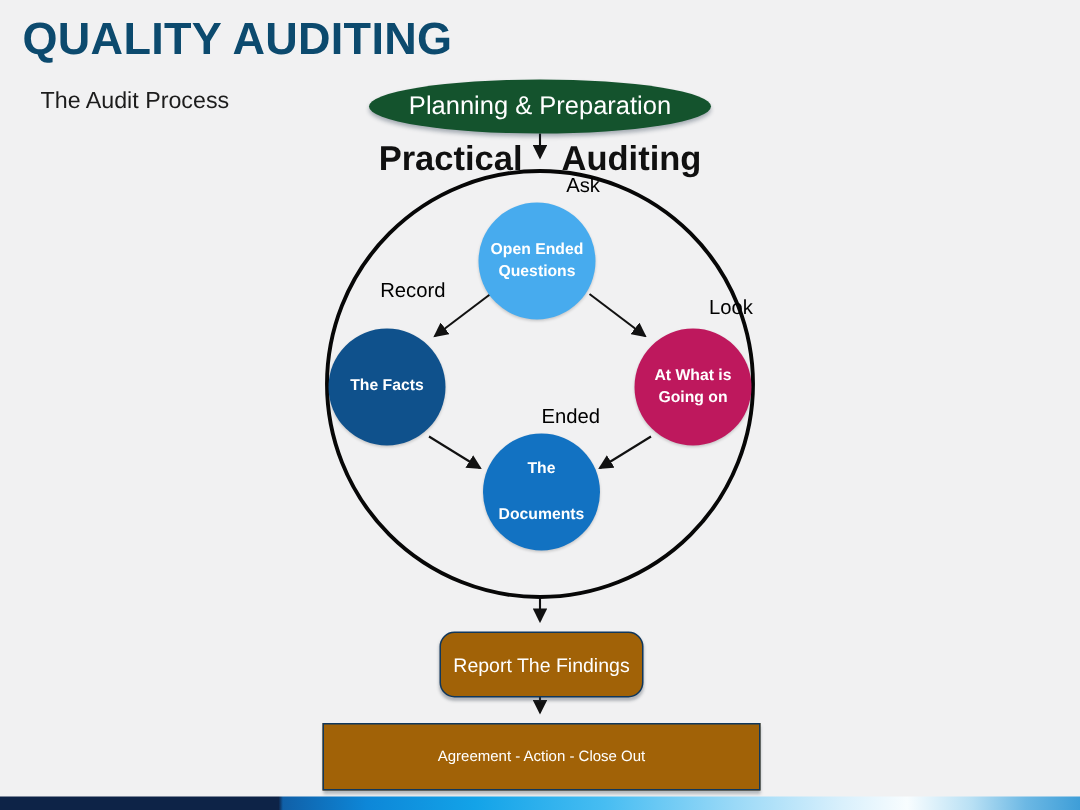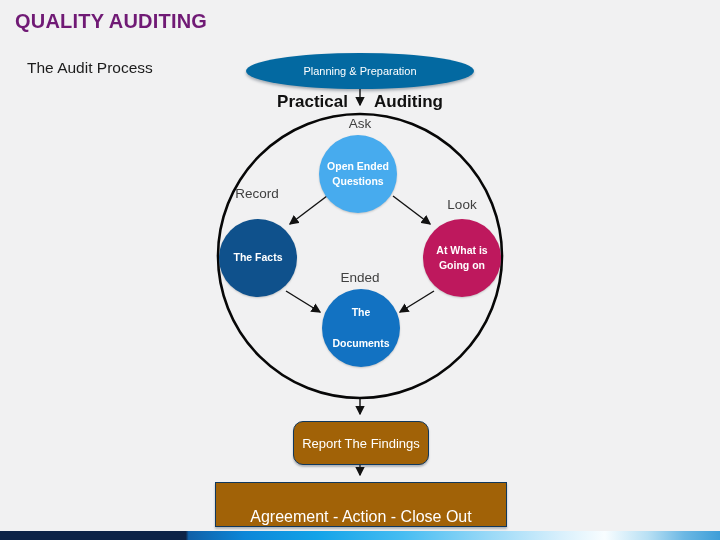--- a/index.html
+++ b/index.html
@@ -3,42 +3,42 @@
 <meta charset="utf-8">
 <style>
   html,body { margin:0; padding:0; background:#e8e8e8; }
   .slide {
     position:relative; width:720px; height:540px;
     background:#f1f1f2; overflow:hidden;
     font-family:"Liberation Sans", sans-serif;
   }
   .title {
     position:absolute; left:15px; top:10px; margin:0;
-    font-size:20px; font-weight:700; color:#701a75; letter-spacing:.2px;
+    font-size:30px; font-weight:700; color:#0c4a6e; letter-spacing:.2px;
   }
   .subtitle {
     position:absolute; left:15px; top:47px; margin:12px;
     font-size:15.5px; font-weight:400; color:#1c1c1c;
   }
   .connectors { position:absolute; left:0; top:0; }
   .stage-ellipse {
     position:absolute; left:246px; top:53px; width:228px; height:36px;
-    background:#0369a1; border-radius:50%;
+    background:#14532d; border-radius:50%;
     display:flex; align-items:center; justify-content:center;
-    color:#fff; font-size:11px;
+    color:#fff; font-size:17px;
     box-shadow:0 2px 3px rgba(20,40,60,.35);
   }
   .phase-label {
     position:absolute; left:240px; top:92px; width:240px;
     display:flex; justify-content:center; gap:26px;
-    font-size:17px; font-weight:700; color:#101010;
+    font-size:23px; font-weight:700; color:#101010;
   }
   .cycle-label {
-    position:absolute; text-align:center;
-    font-size:13.5px; color:#404040;
+    position:absolute; text-align:right;
+    font-size:13.5px; color:#000000;
   }
   #label-ask    { left:320px; top:116px; width:80px; }
   #label-record { left:217px; top:186px; width:80px; }
   #label-look   { left:422px; top:197px; width:80px; }
   #label-listen { left:310px; top:245px; width:100px; font-size:16.5px; font-weight:700; }
   #label-check  { left:320px; top:270px; width:80px; }
   .node {
     position:absolute; width:78px; height:78px; border-radius:50%;
     display:flex; flex-direction:column; align-items:center; justify-content:center;
     color:#fff; font-weight:700; font-size:10.5px; line-height:1.45; text-align:center;
@@ -53,23 +53,22 @@
     display:flex; align-items:center; justify-content:center;
     border:1px solid #10375c;
   }
   #report-box {
     left:293px; top:421px; width:134px; height:42px;
     border-radius:10px; font-size:13px;
     box-shadow:0 2px 2px rgba(60,70,80,.35);
   }
   #closeout-box {
     left:215px; top:482px; width:290px; height:43px;
-    font-size:16px;
+    font-size:10px;
     box-shadow:0 2px 2px rgba(100,110,120,.45);
-    align-items:flex-end;
   }
   .footer-bar {
     position:absolute; left:0; top:531px; width:720px; height:9px;
     background:linear-gradient(90deg,
       #0d2347 0%, #0d2347 25.8%,
       #1060a8 26.2%,
       #0d87d8 34%,
       #13a3e8 44%,
       #47bdf2 56%,
       #9ad9f7 68%,

